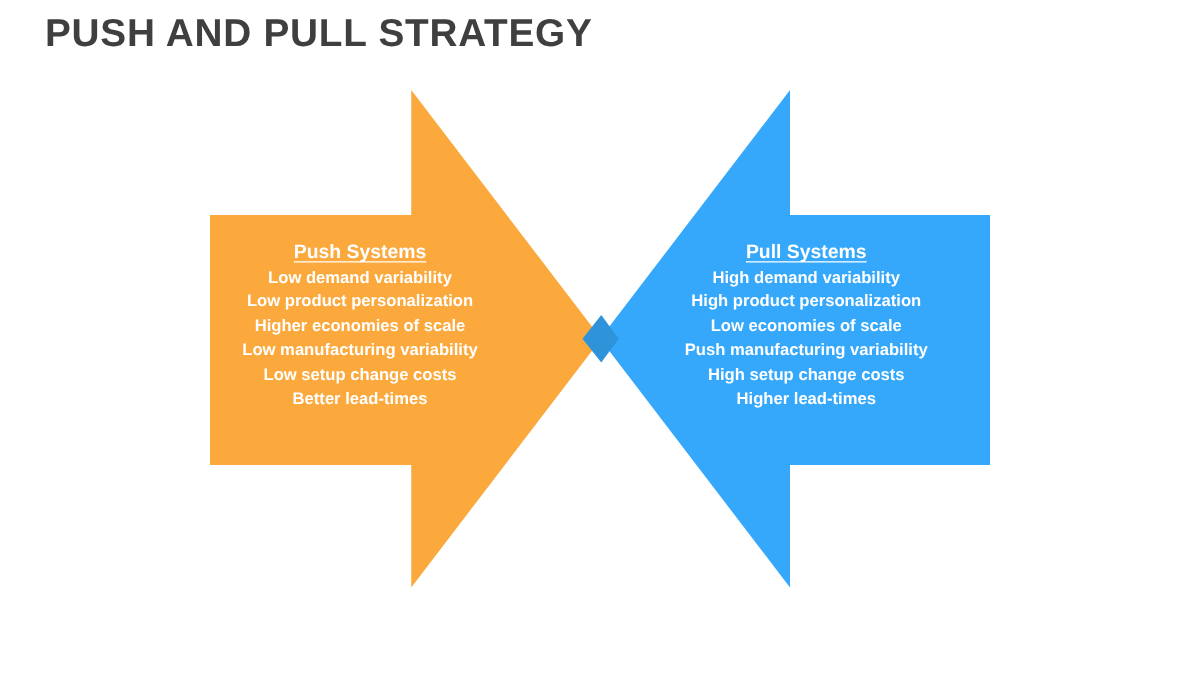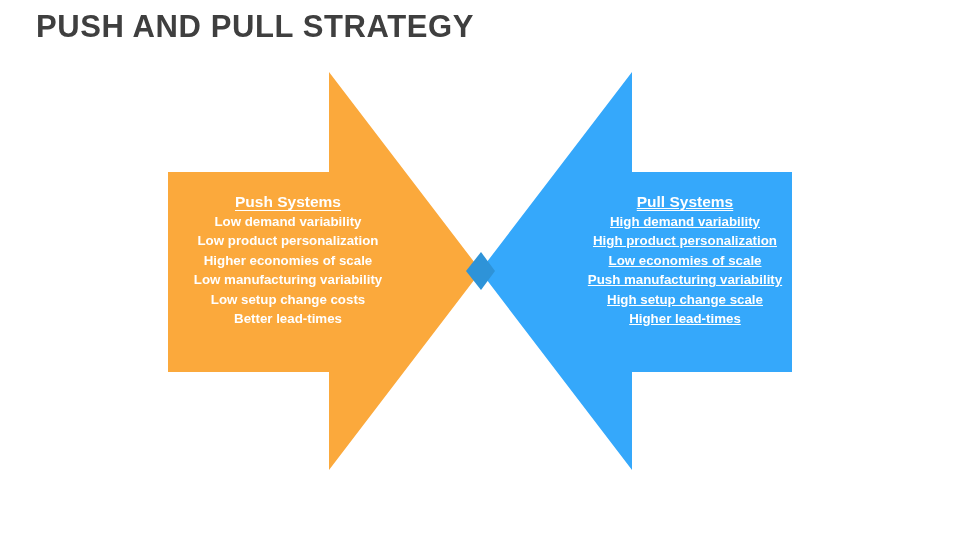--- a/index.html
+++ b/index.html
@@ -52,21 +52,21 @@
   .panel {
     position: absolute;
     top: 172px;
     width: 250px;
     height: 200px;
     text-align: center;
     color: #ffffff;
     pointer-events: none;
   }
   #push-panel { left: 163px; }
-  #pull-panel { left: 560px; text-decoration: underline; }
+  #pull-panel { left: 520px; }
 
   .panel-heading {
     margin-top: 21px;
     font-size: 15.5px;
     font-weight: bold;
     text-decoration: underline;
     text-underline-offset: 3px;
     line-height: 1.2;
     color: #ffffff;
   }
@@ -113,19 +113,19 @@
       </ul>
     </div>
 
     <div class="panel" id="pull-panel">
       <div class="panel-heading">Pull Systems</div>
       <ul class="panel-list">
         <li>High demand variability</li>
         <li>High product personalization</li>
         <li>Low economies of scale</li>
         <li>Push manufacturing variability</li>
-        <li>High setup change scale</li>
+        <li>High setup change costs</li>
         <li>Higher lead-times</li>
       </ul>
     </div>
 
   </div>
 </div>
 
 </body></html>

